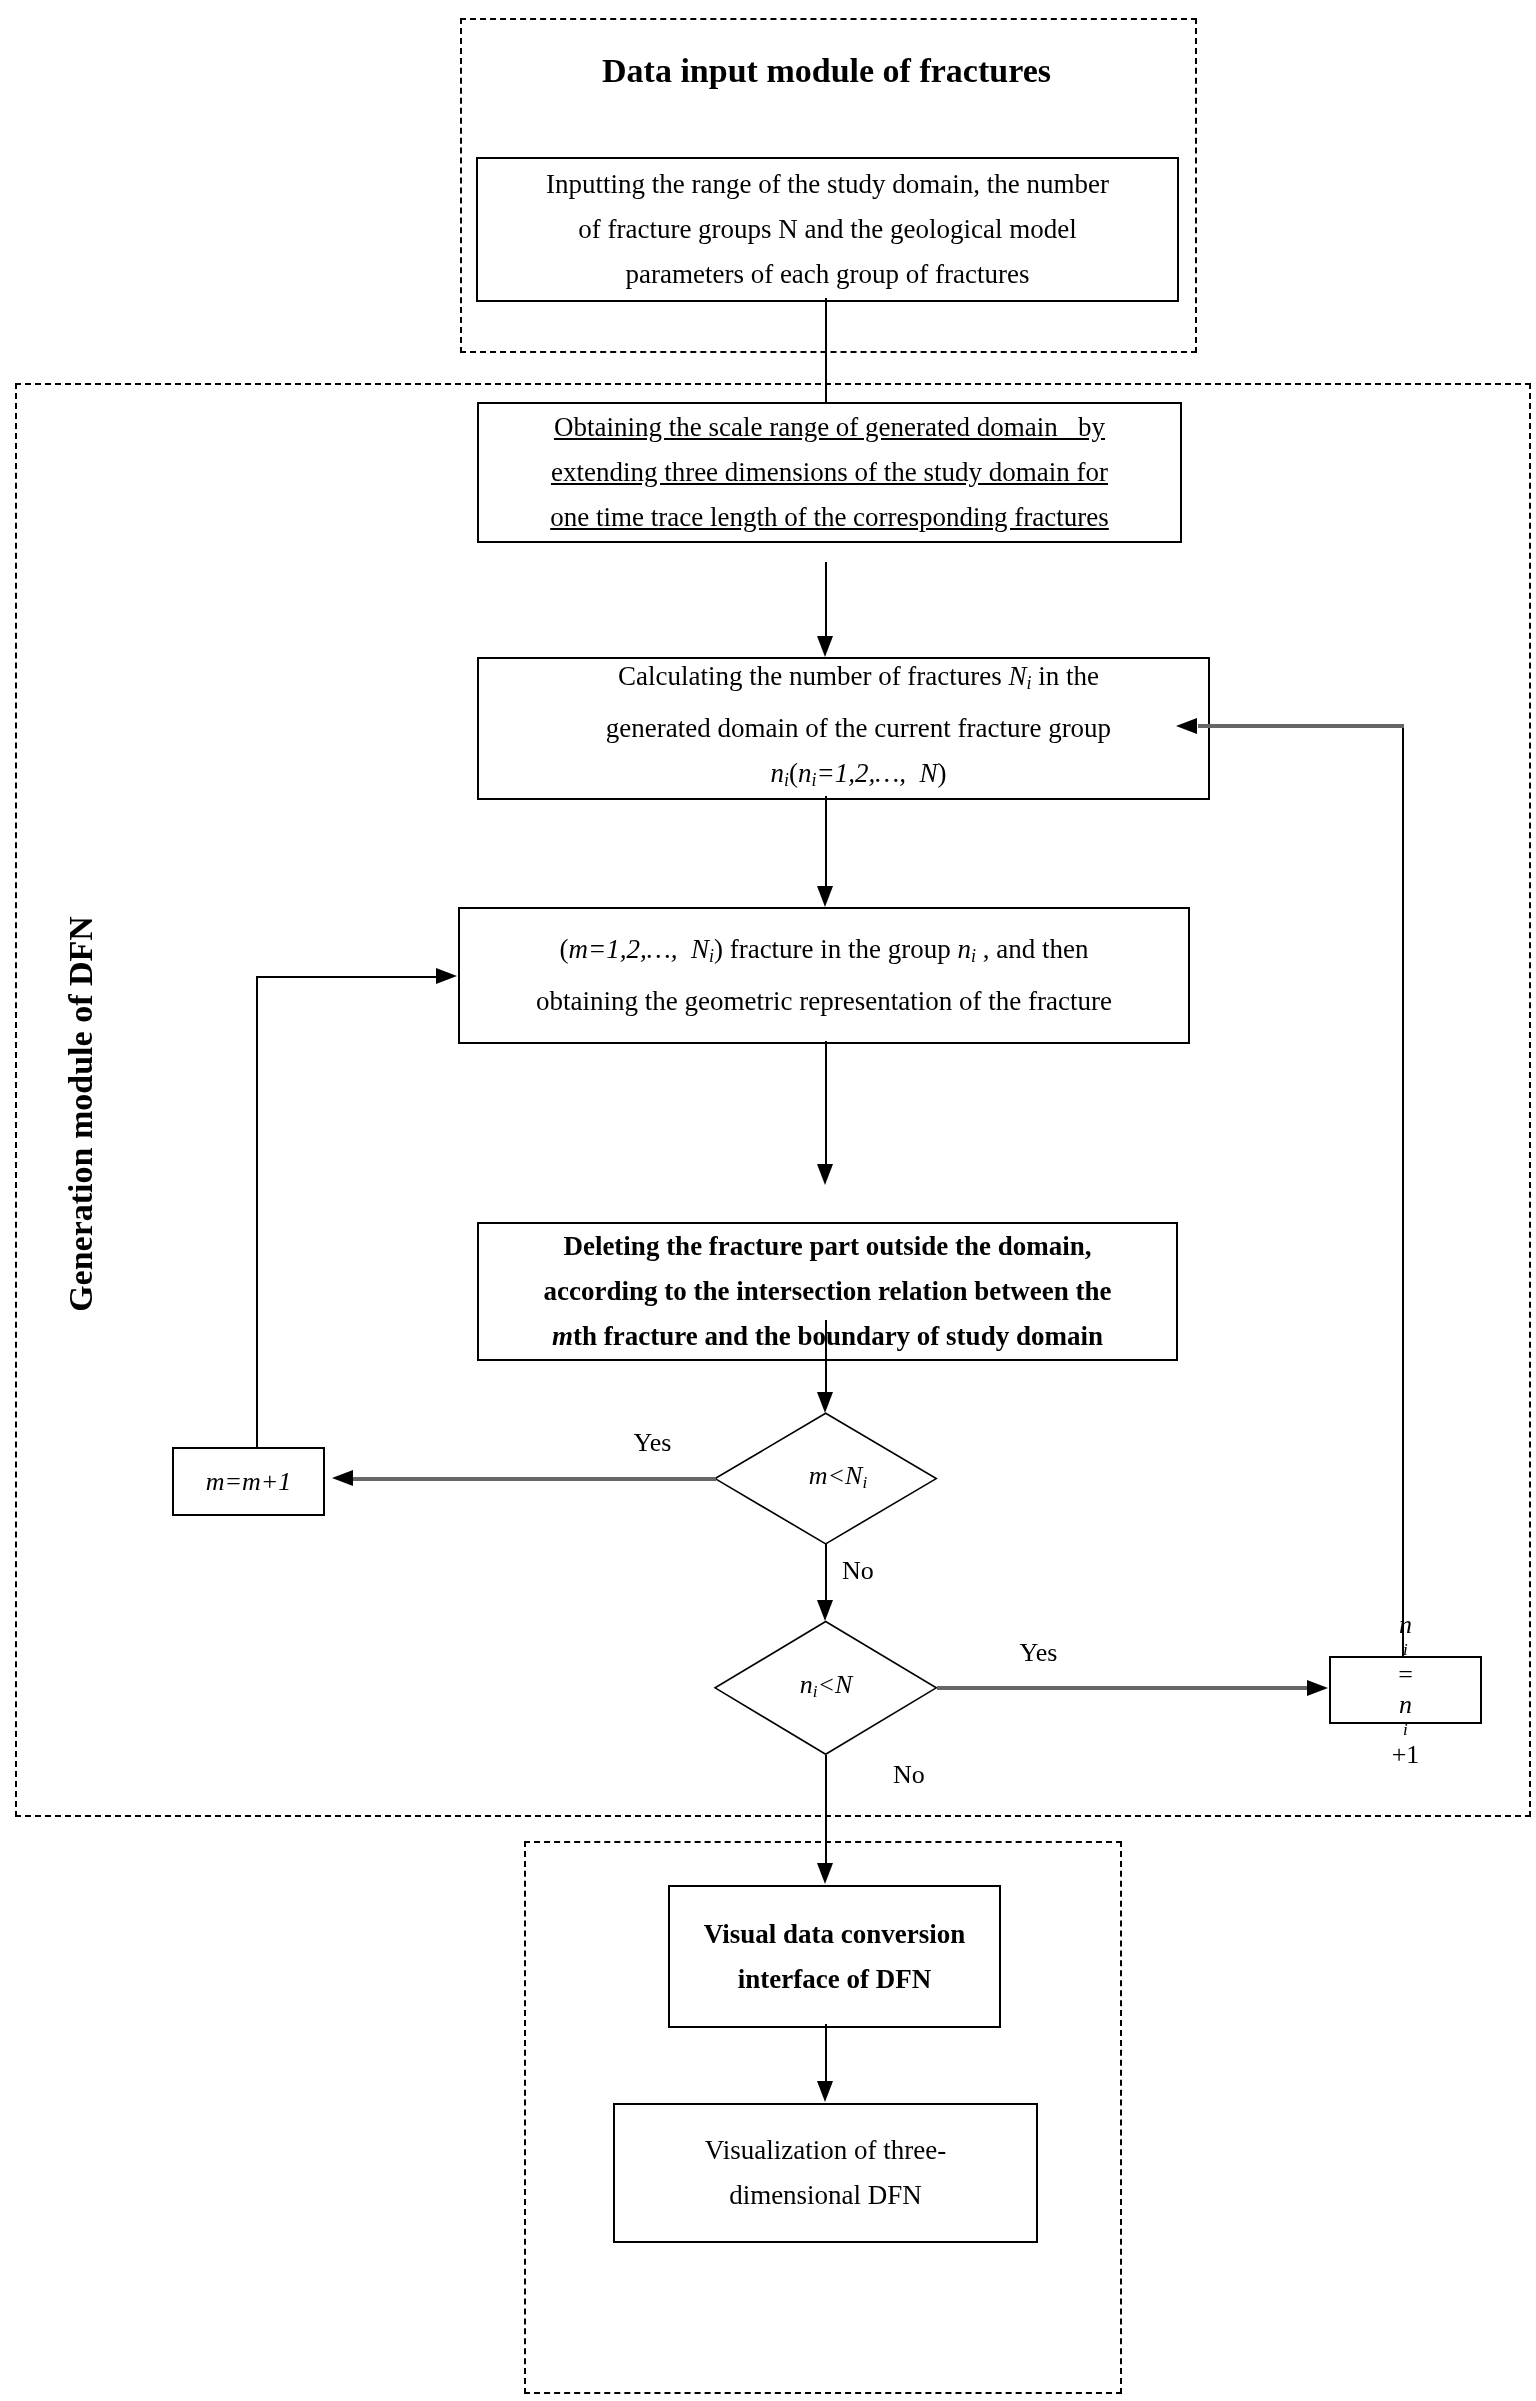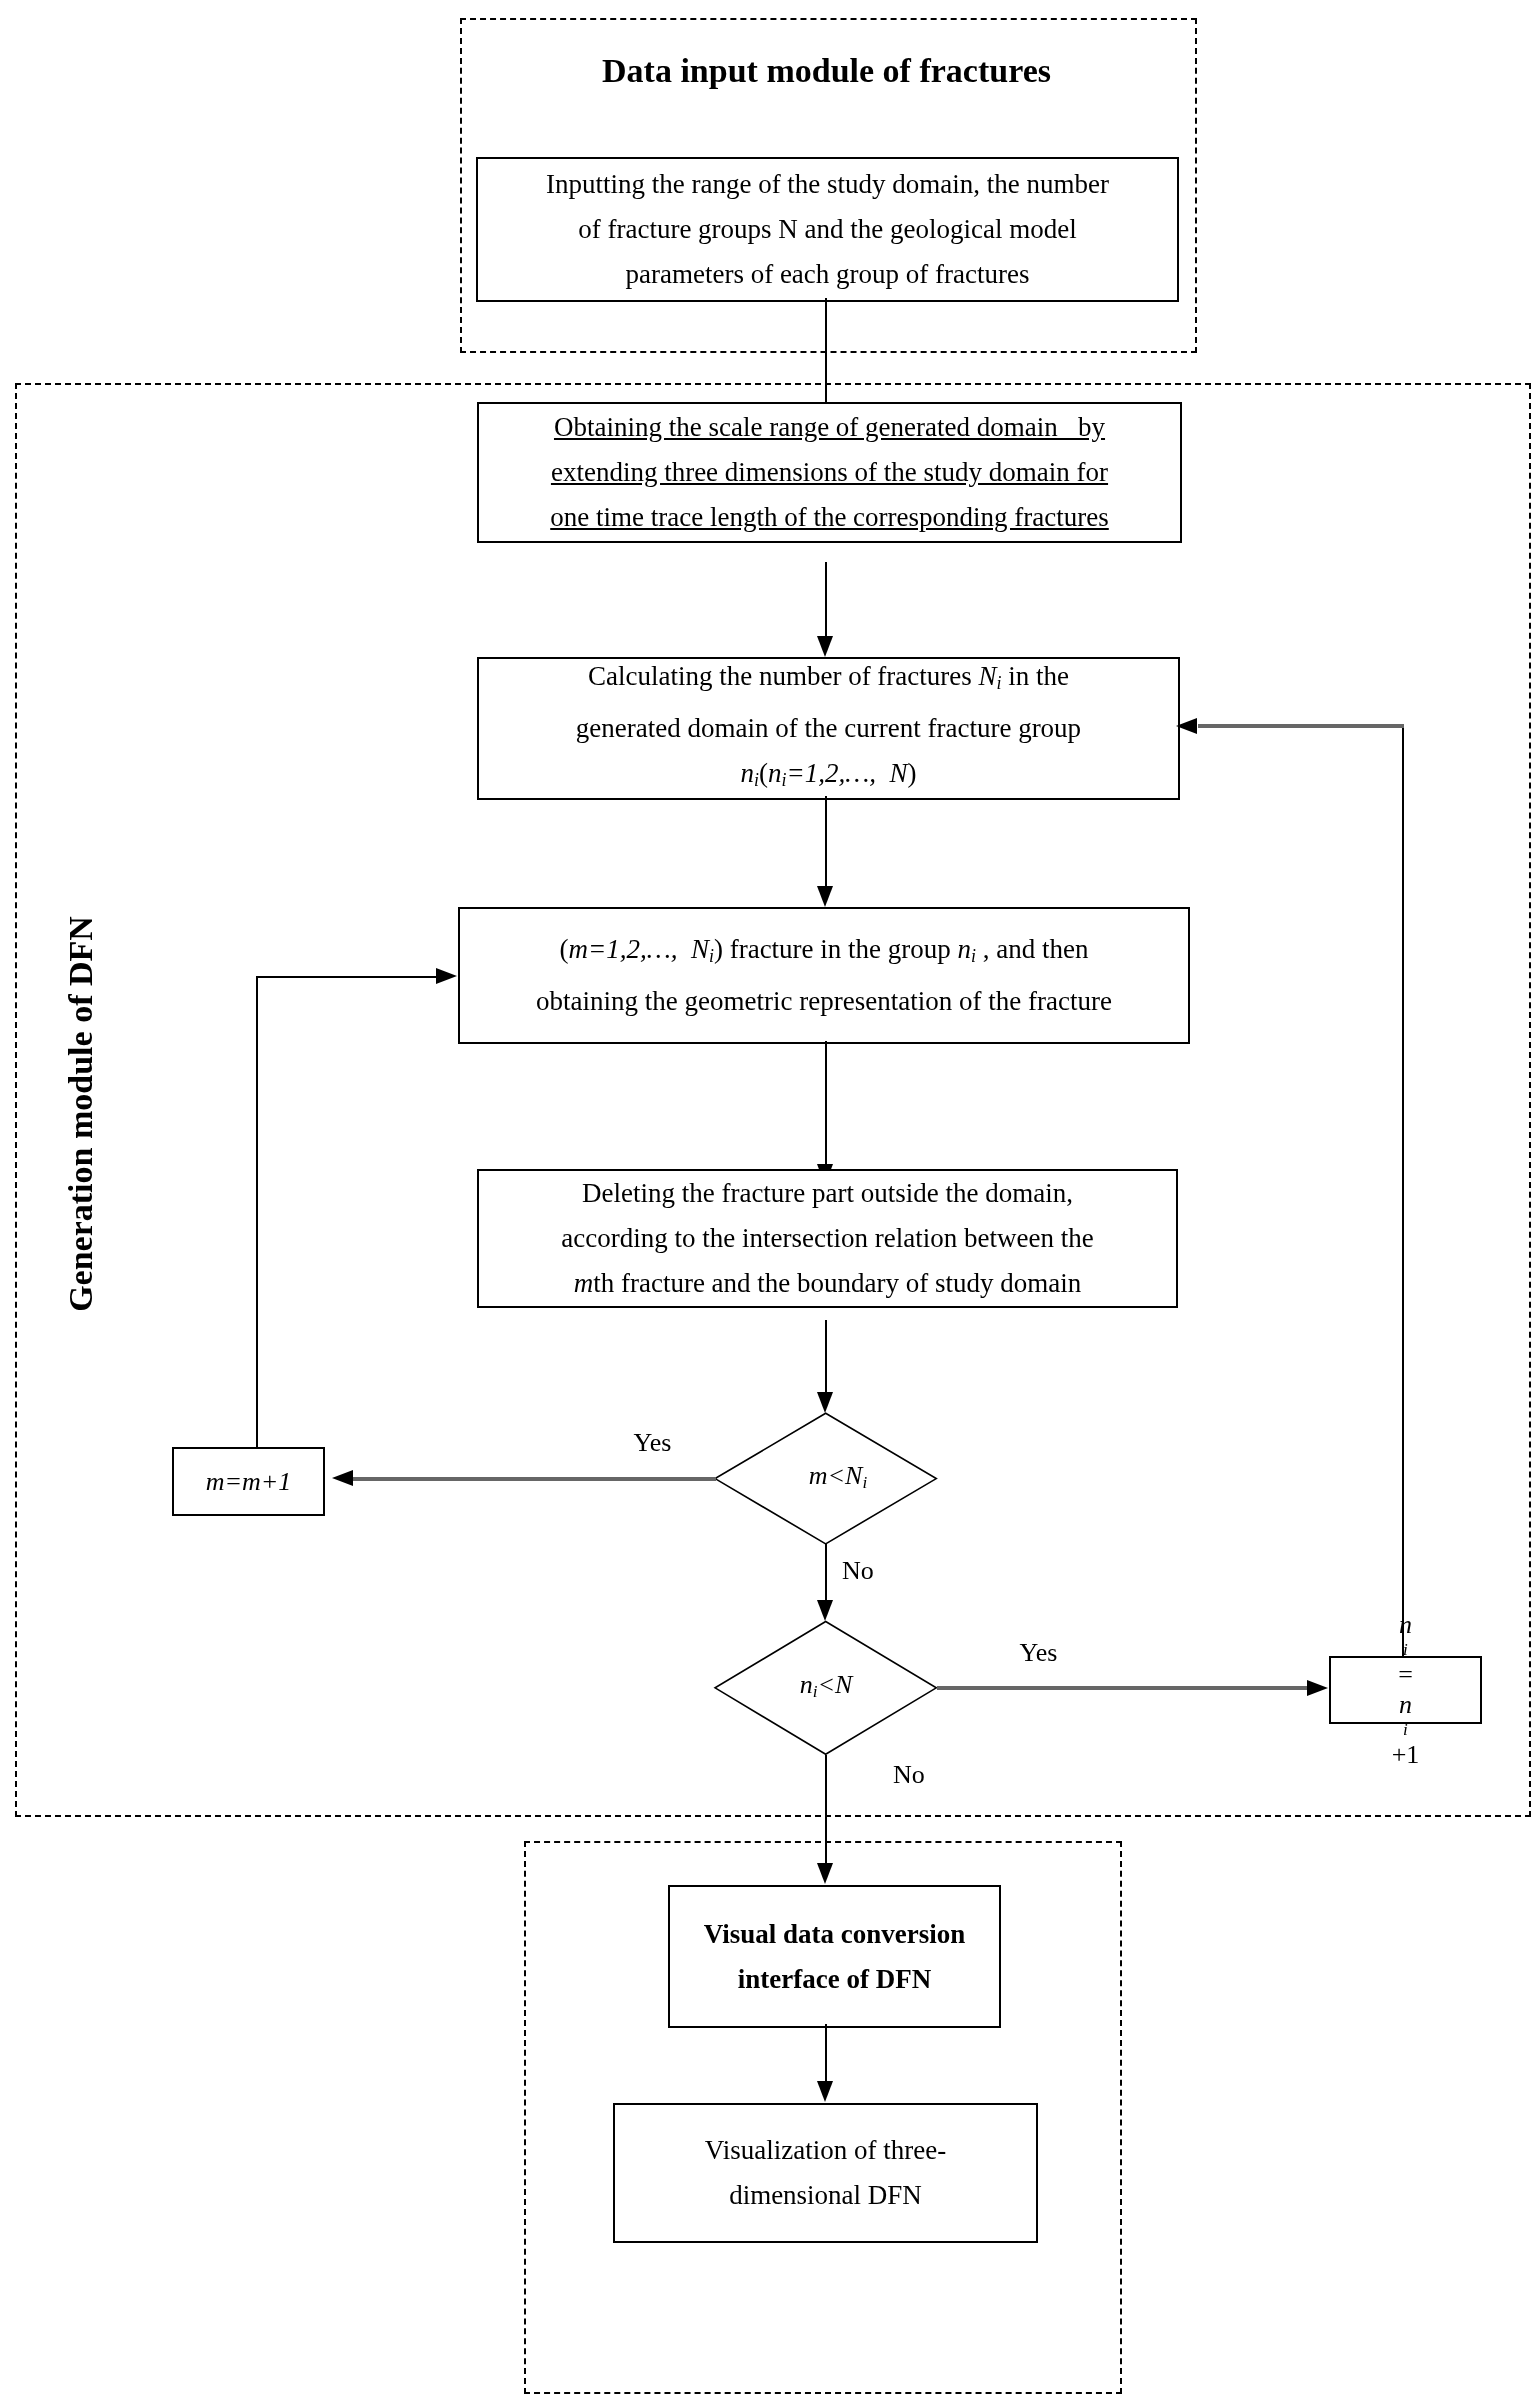--- a/index.html
+++ b/index.html
@@ -51,38 +51,38 @@
 
   <div class="node" style="left:477px;top:402px;width:701px;height:137px;text-decoration:underline;">
       <div class="tline"><span>Obtaining the scale range of generated domain  by</span></div>
       <div class="tline"><span>extending three dimensions of the study domain for</span></div>
       <div class="tline"><span>one time trace length of the corresponding fractures</span></div>
     </div>
 
   <div class="vline" style="left:825px;top:562px;height:76px;"></div>
   <div class="ah-d" style="left:817px;top:636px;"></div>
 
-  <div class="node" style="left:477px;top:657px;width:699px;height:139px;">
+  <div class="node" style="left:477px;top:657px;width:699px;height:139px;padding-left:30px;">
       <div class="tline"><span>Calculating the number of fractures </span><span class="i">N</span><span class="isub">i</span><span> in the</span></div>
       <div class="tline"><span>generated domain of the current fracture group</span></div>
       <div class="tline"><span class="i">n</span><span class="isub">i</span><span>(</span><span class="i">n</span><span class="isub">i</span><span class="i">=1,2,…,</span><span> </span><span class="i">N</span><span>)</span></div>
     </div>
 
   <div class="vline" style="left:825px;top:796px;height:92px;"></div>
   <div class="ah-d" style="left:817px;top:886px;"></div>
 
   <div class="node" style="left:458px;top:907px;width:728px;height:133px;">
       <div class="tline"><span>(</span><span class="i">m</span><span class="i">=1,2,…,</span><span> </span><span class="i">N</span><span class="isub">i</span><span>) fracture in the group </span><span class="i">n</span><span class="isub">i</span><span> , and then</span></div>
       <div class="tline"><span>obtaining the geometric representation of the fracture</span></div>
     </div>
 
   <div class="vline" style="left:825px;top:1041px;height:124px;"></div>
   <div class="ah-d" style="left:817px;top:1164px;"></div>
 
-  <div class="node" style="left:477px;top:1169px;width:697px;height:135px;">
+  <div class="node" style="left:477px;top:1222px;width:697px;height:135px;font-weight:bold;">
       <div class="tline"><span>Deleting the fracture part outside the domain,</span></div>
       <div class="tline"><span>according to the intersection relation between the</span></div>
       <div class="tline"><span class="i">m</span><span>th fracture and the boundary of study domain</span></div>
     </div>
 
   <div class="vline" style="left:825px;top:1320px;height:73px;"></div>
   <div class="ah-d" style="left:817px;top:1392px;"></div>
 
   <svg class="overlay" width="1537" height="2401" viewBox="0 0 2848 4451">
     <polygon points="1530,2620 1735,2741 1530,2862 1325,2741" fill="#ffffff" stroke="#000000" stroke-width="3"></polygon>

